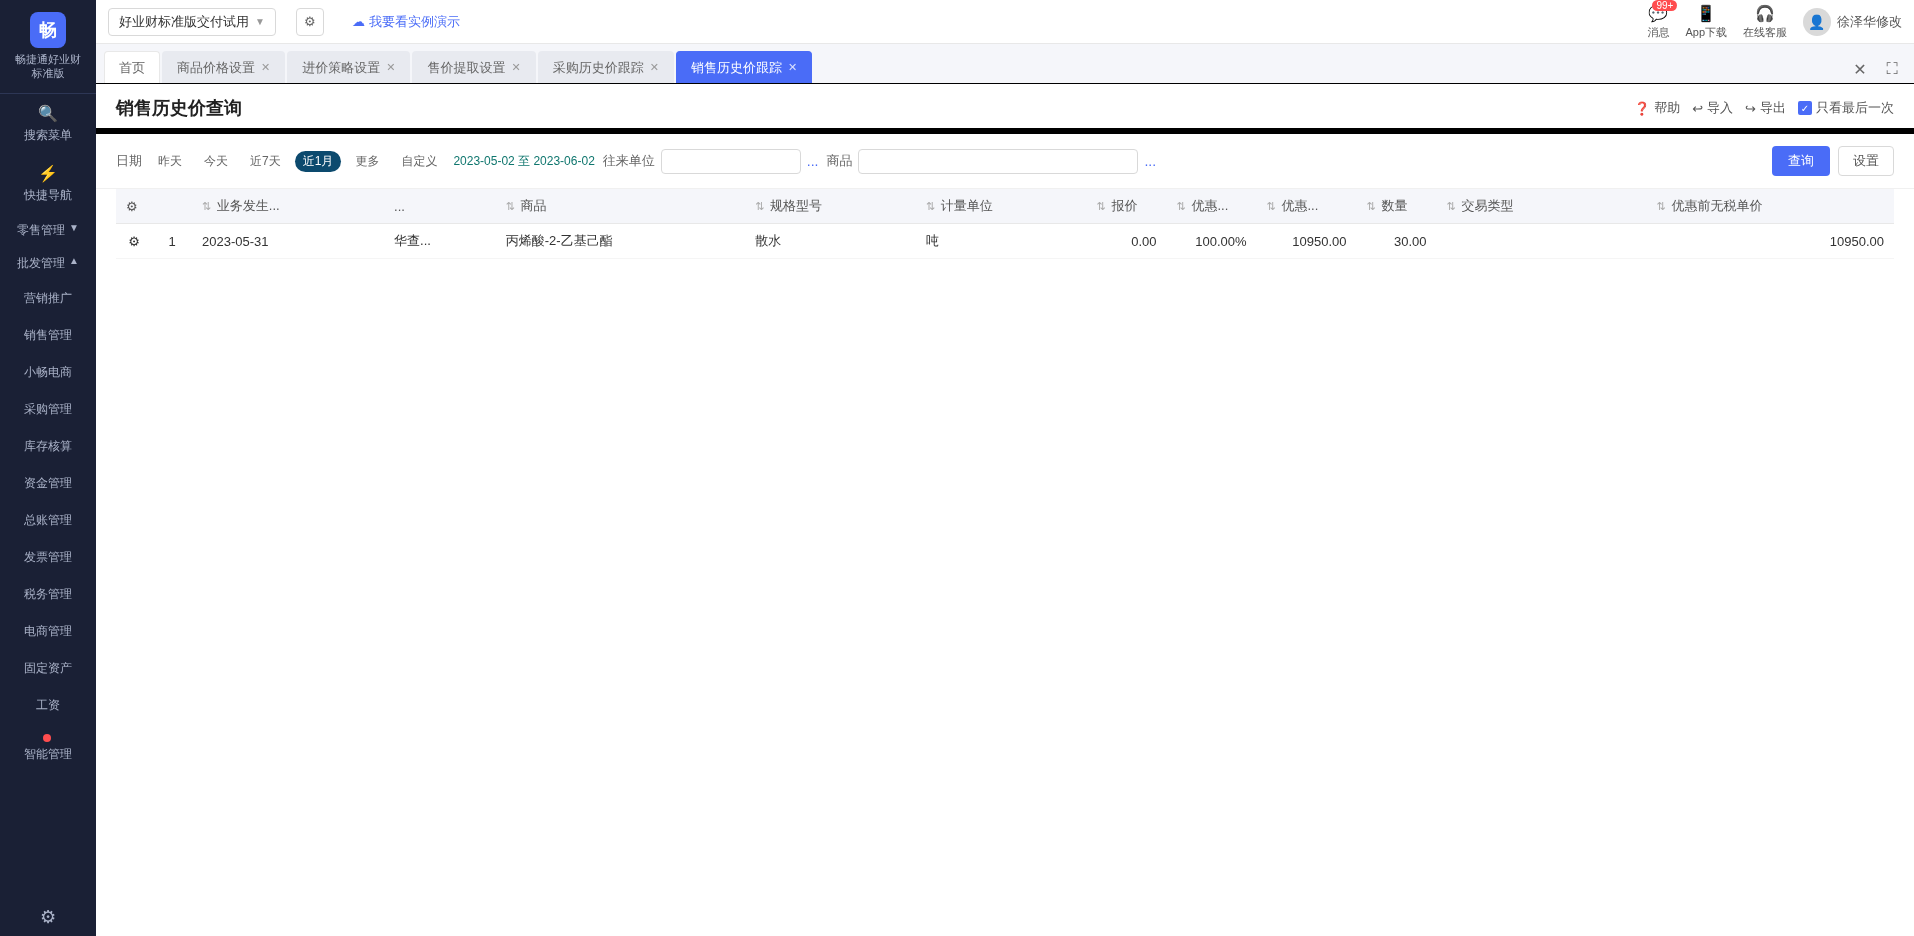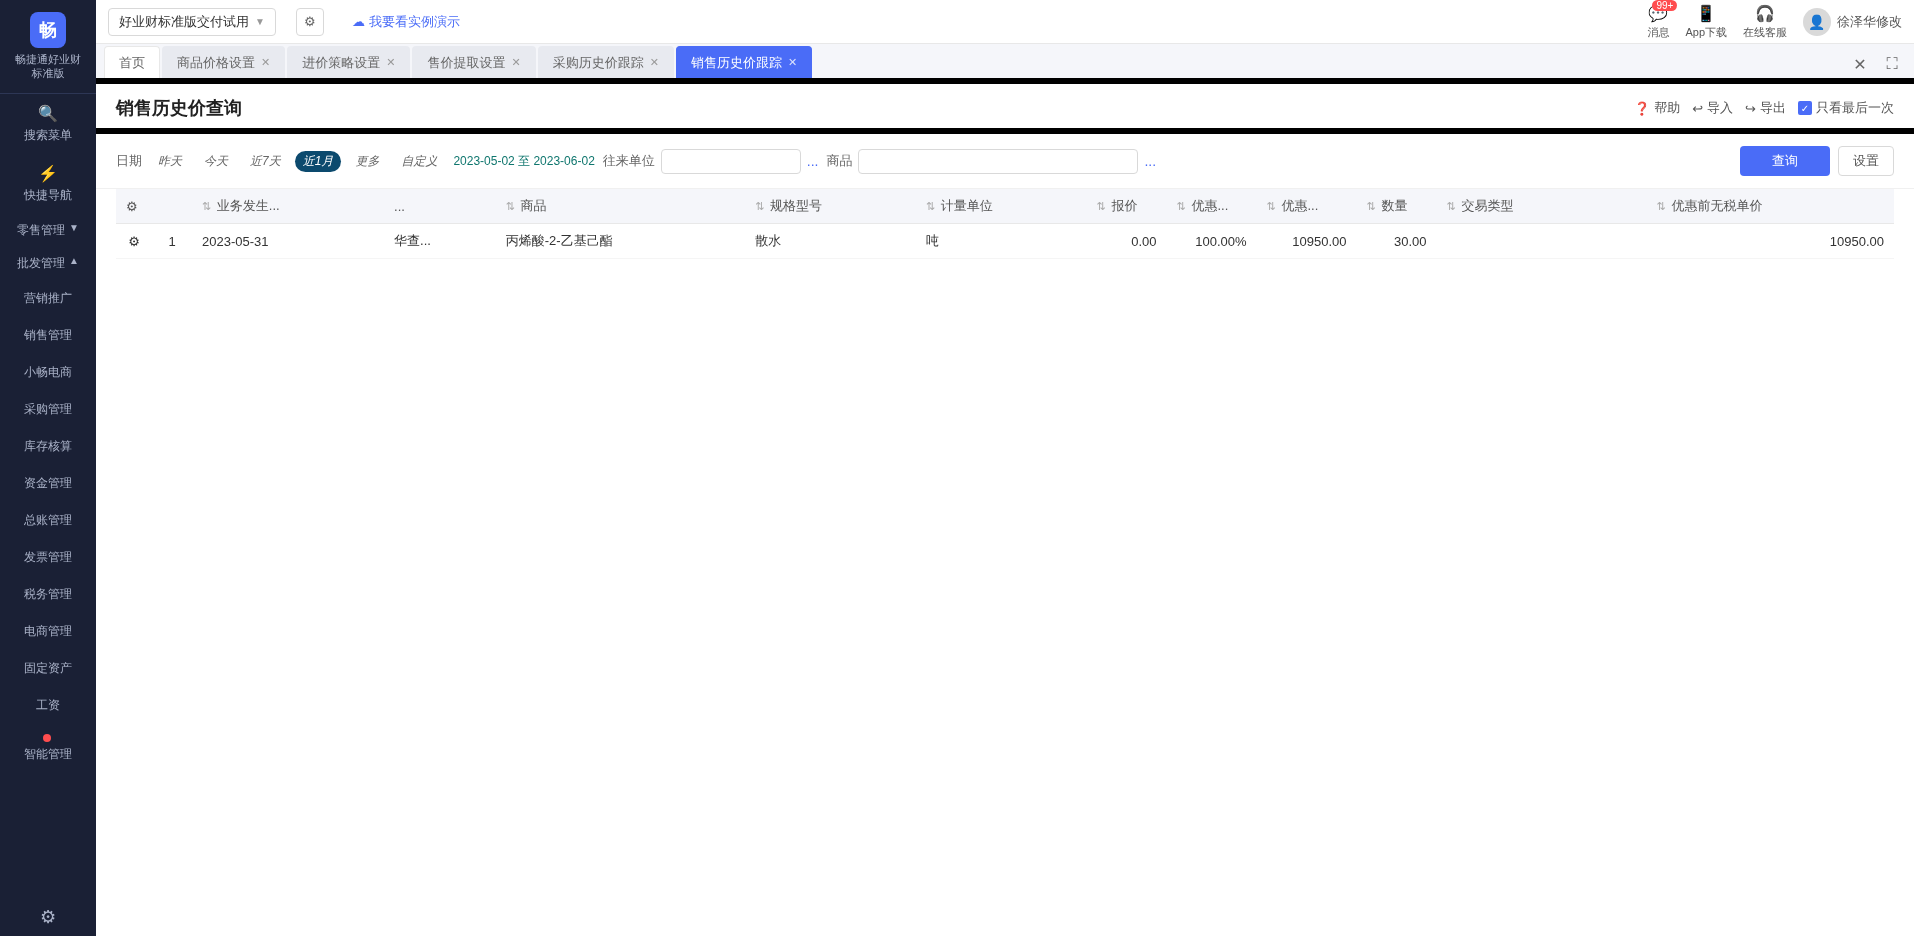--- a/index.html
+++ b/index.html
@@ -170,21 +170,21 @@
       font-size: 14px; color: #888;
     }
 
     
     .tab-bar {
       background: #f5f6fa;
       height: 40px;
       display: flex;
       align-items: flex-end;
       padding: 0 8px;
-      border-bottom: 6px solid #000000;
+      border-bottom: 1px solid #000000;
       gap: 2px;
     }
     .tab {
       display: flex;
       align-items: center;
       gap: 6px;
       padding: 6px 14px;
       font-size: 13px;
       cursor: pointer;
       border-radius: 4px 4px 0 0;
@@ -270,21 +270,20 @@
     }
     .filter-label {
       color: #666;
       font-size: 13px;
       white-space: nowrap;
     }
     .date-options {
       display: flex;
       align-items: center;
       gap: 6px;
-      font-style: italic;
     }
     .date-opt {
       padding: 2px 8px;
       border-radius: 12px;
       font-size: 12px;
       color: #666;
       cursor: pointer;
     }
     .date-opt.active {
       background: #0c4a6e;
@@ -306,21 +305,21 @@
       font-size: 13px;
       width: 160px;
       outline: none;
     }
     .filter-dots {
       color: #4a6cf7;
       cursor: pointer;
       font-size: 14px;
     }
     .query-btn {
-      padding: 6px 32px;
+      padding: 6px 16px;
       background: #4a6cf7;
       color: white;
       border: none;
       border-radius: 4px;
       cursor: pointer;
       font-size: 13px;
     }
     .settings-btn {
       padding: 5px 14px;
       background: white;

